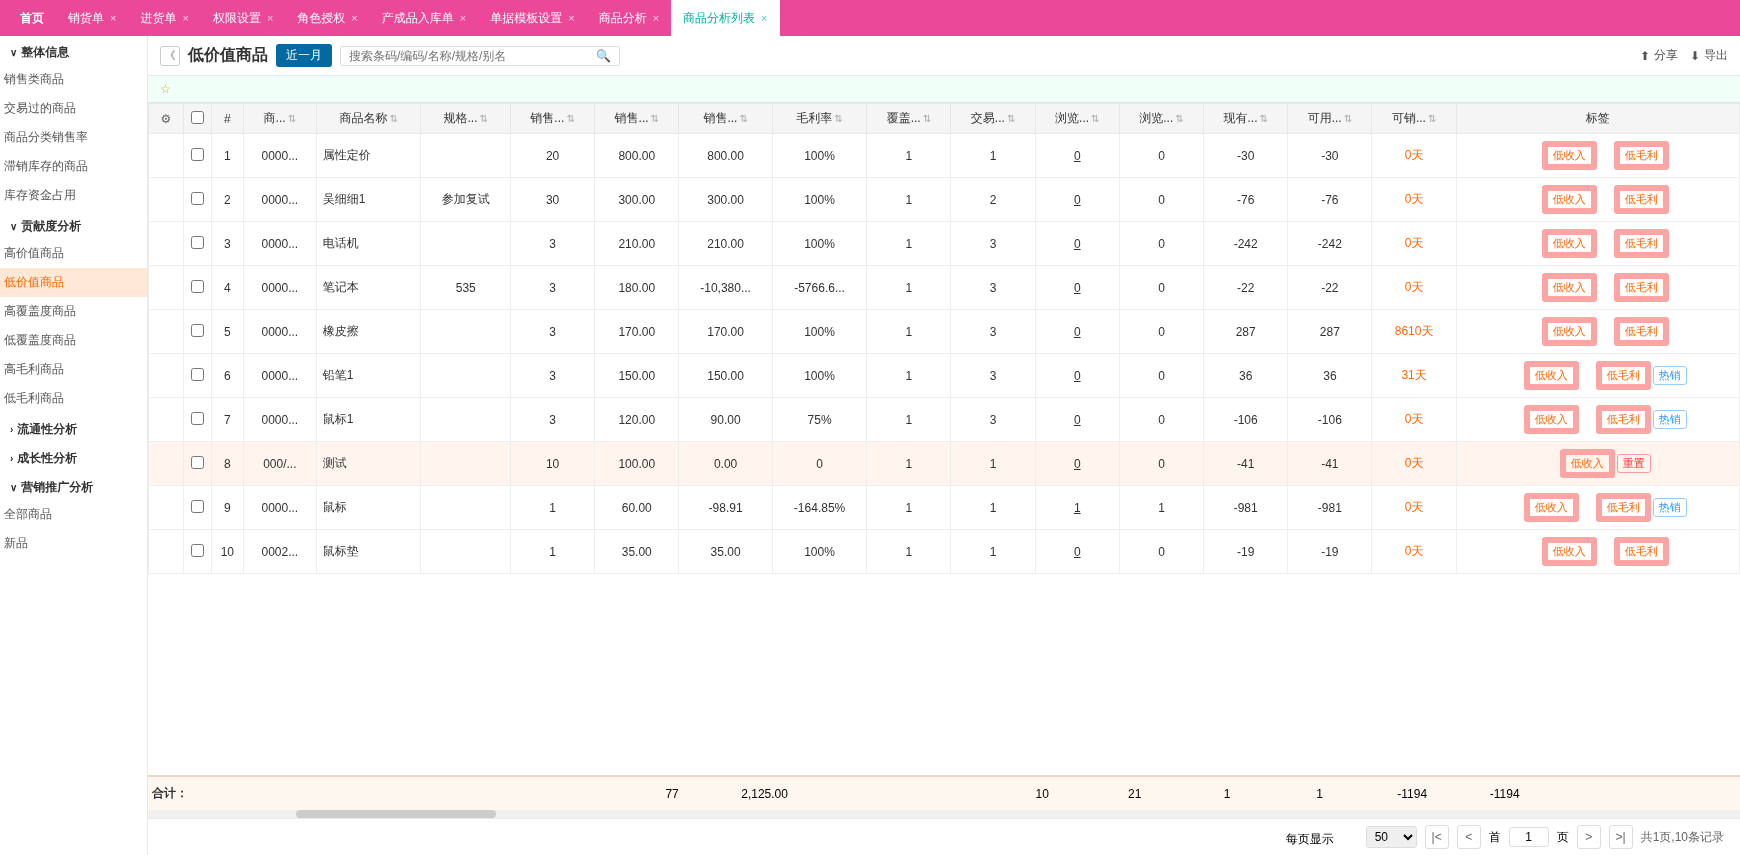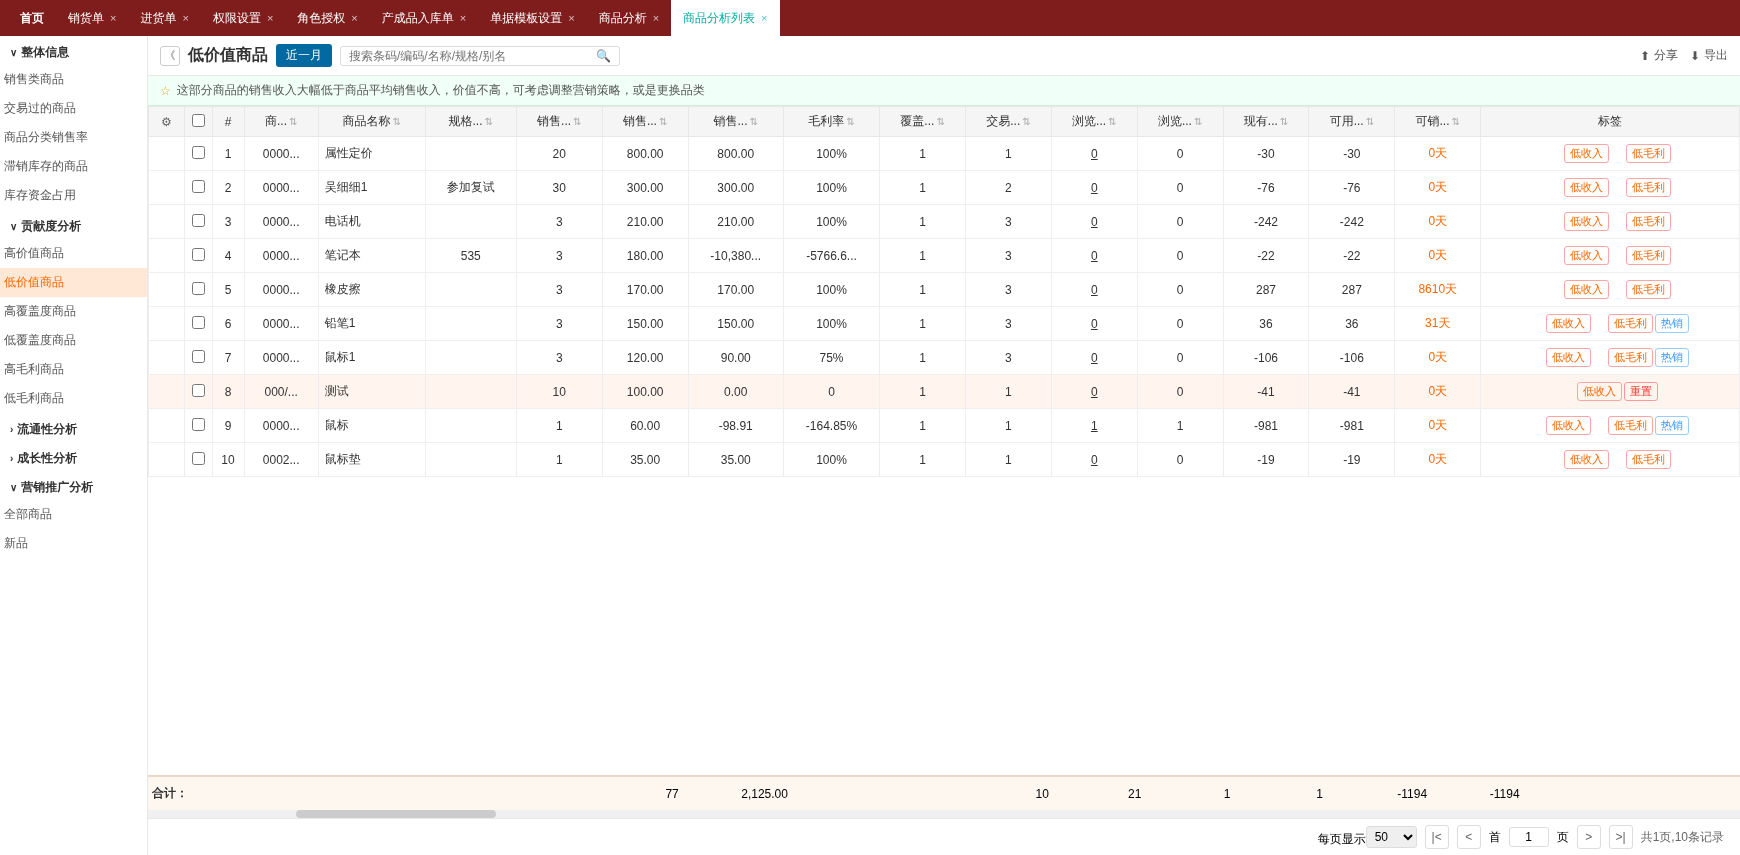--- a/index.html
+++ b/index.html
@@ -1,20 +1,20 @@
 <!DOCTYPE html>
 <html><head>
   <meta charset="utf-8">
   <style>
     * { box-sizing: border-box; margin: 0; padding: 0; font-family: 'Microsoft YaHei', Arial, sans-serif; font-size: 12px; }
     body { background: #f5f5f5; overflow-x: hidden; }
 
     
     .top-nav {
-      background: #7f1d1d;
+      background: #ec4899;
       height: 36px;
       display: flex;
       align-items: center;
       padding: 0 8px;
       color: #fff;
       flex-shrink: 0;
     }
     .top-nav .nav-item {
       padding: 0 12px;
       height: 36px;
@@ -192,21 +192,21 @@
       white-space: nowrap;
     }
     tbody td.left { text-align: left; }
     .tag {
       display: inline-block;
       padding: 1px 5px;
       border-radius: 3px;
       font-size: 11px;
       margin: 1px;
     }
-    .tag-orange { color: #ff6600; border: 1px solid #fca5a5; margin-left: 16px; }
+    .tag-orange { color: #ff6600; border: 6px solid #fca5a5; margin-left: 16px; }
     .tag-red { color: #ff3333; border: 1px solid #ff9999; }
     .tag-blue { color: #3399ff; border: 1px solid #99ccff; }
     .underline { text-decoration: underline; cursor: pointer; }
     .text-orange { color: #ff6600; }
 
     
     .footer-summary {
       background: #fdf7f0;
       border-top: 2px solid #e8d8c8;
       padding: 8px 4px;
@@ -233,20 +233,21 @@
     .page-size-select {
       display: flex;
       align-items: flex-end;
       gap: 0;
     }
     .page-size-select select {
       border: 1px solid #ddd;
       border-radius: 3px;
       padding: 2px 4px;
       font-size: 12px;
+      margin-left: 32px;
     }
     .page-nav-btn {
       width: 24px;
       height: 24px;
       display: flex;
       align-items: center;
       justify-content: center;
       border: 1px solid #ddd;
       border-radius: 3px;
       cursor: pointer;
@@ -376,21 +377,20 @@
         </div>
         <div class="action-btn">
           <span>⬇</span>
           <span>导出</span>
         </div>
       </div>
     </div>
 
     <div class="info-banner">
       <span class="info-icon">☆</span>
-      <span>这部分商品的销售收入大幅低于商品平均销售收入，价值不高，可考虑调整营销策略，或是更换品类</span>
     </div>
 
     <div class="table-wrapper">
       <table>
         <thead>
           <tr>
             <th><span class="col-settings-icon">⚙</span></th>
             <th class="checkbox-col"><input type="checkbox" style=""></th>
             <th class="num-col">#</th>
             <th>

